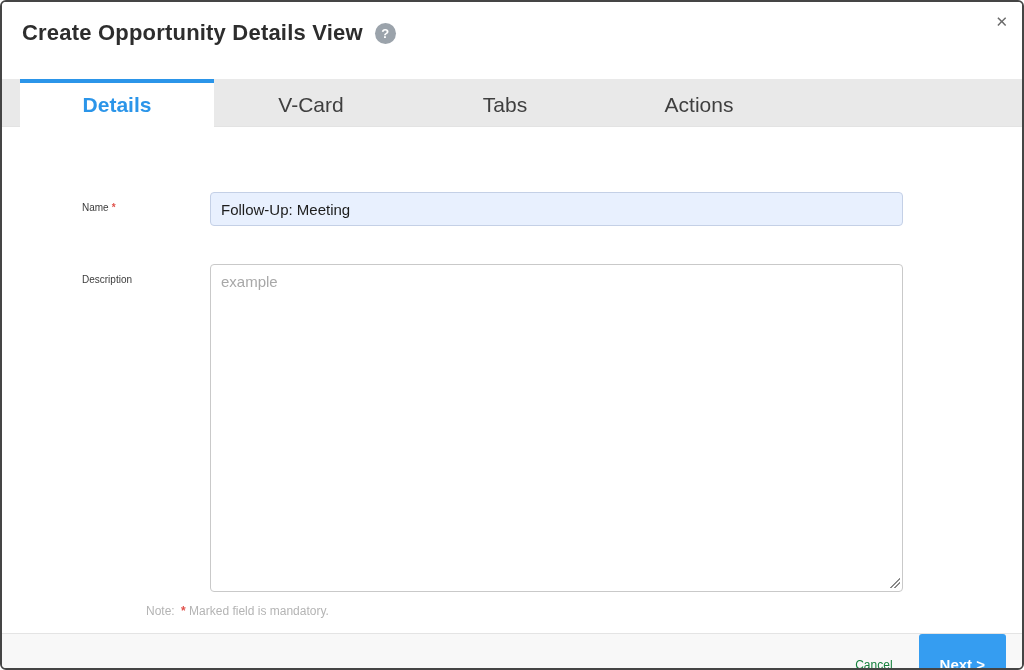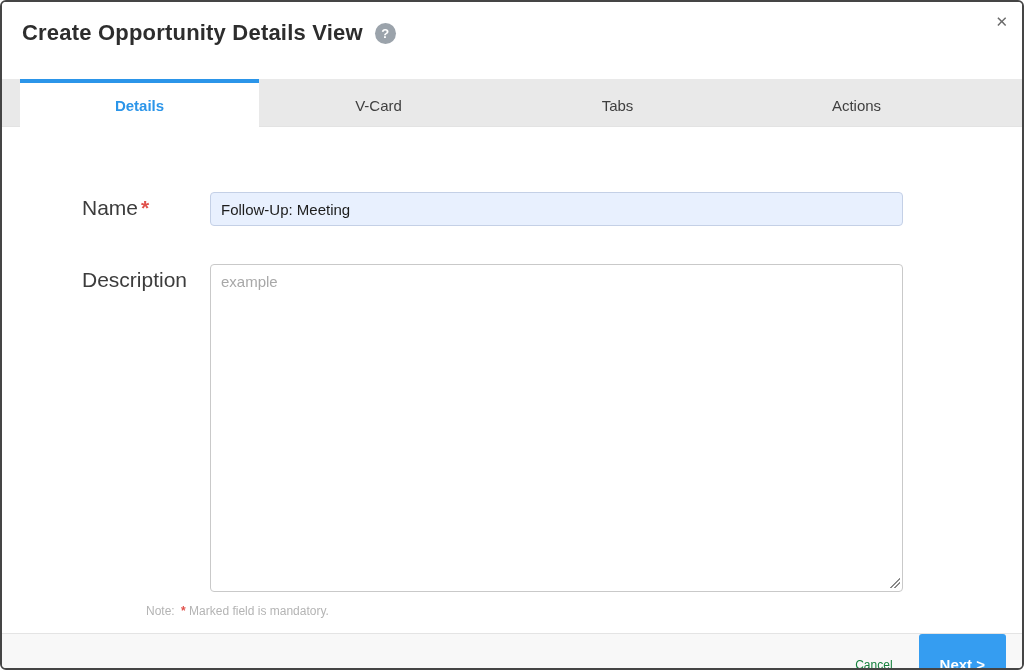--- a/index.html
+++ b/index.html
@@ -44,23 +44,23 @@
 
   
   .tabbar {
     height: 48px; flex: 0 0 48px;
     background: #e9e9e9;
     display: flex;
     padding-left: 18px;
     border-bottom: 1px solid #e3e3e3;
   }
   .tab {
-    width: 239px; height: 48px;
+    width: 194px; height: 48px;
     display: flex; align-items: center; justify-content: center;
-    font-size: 15px; color: #3f3f3f;
+    font-size: 21px; color: #3f3f3f;
     border-top: 4px solid transparent;
     cursor: pointer;
   }
   .tab.active {
     background: #fff;
     border-top: 4px solid #2b95e9;
     color: #2b95e9;
     font-weight: bold;
     margin-bottom: -1px;
   }
@@ -70,21 +70,21 @@
     flex: 1 1 auto;
     background: #fff;
     padding: 50px 119px 0 80px;
   }
   .form-row { display: flex; }
   .row-name { margin-bottom: 38px; }
   .row-type { margin-bottom: 45px; }
   .label-cell {
     width: 128px; flex: 0 0 128px;
     padding-top: 5px; padding-right: 28px;
-    font-size: 21px; color: #3c3c3c; line-height: 22px;
+    font-size: 10px; color: #3c3c3c; line-height: 22px;
   }
   .req { color: #e0524c; margin-left: 3px; font-weight: bold; }
   .field-cell { flex: 1 1 auto; position: relative; }
 
   .text-input {
     width: 100%; height: 32px;
     background: #e8f0fe;
     border: 1px solid #c4d0e6;
     border-radius: 4px;
     padding: 16px 10px;

